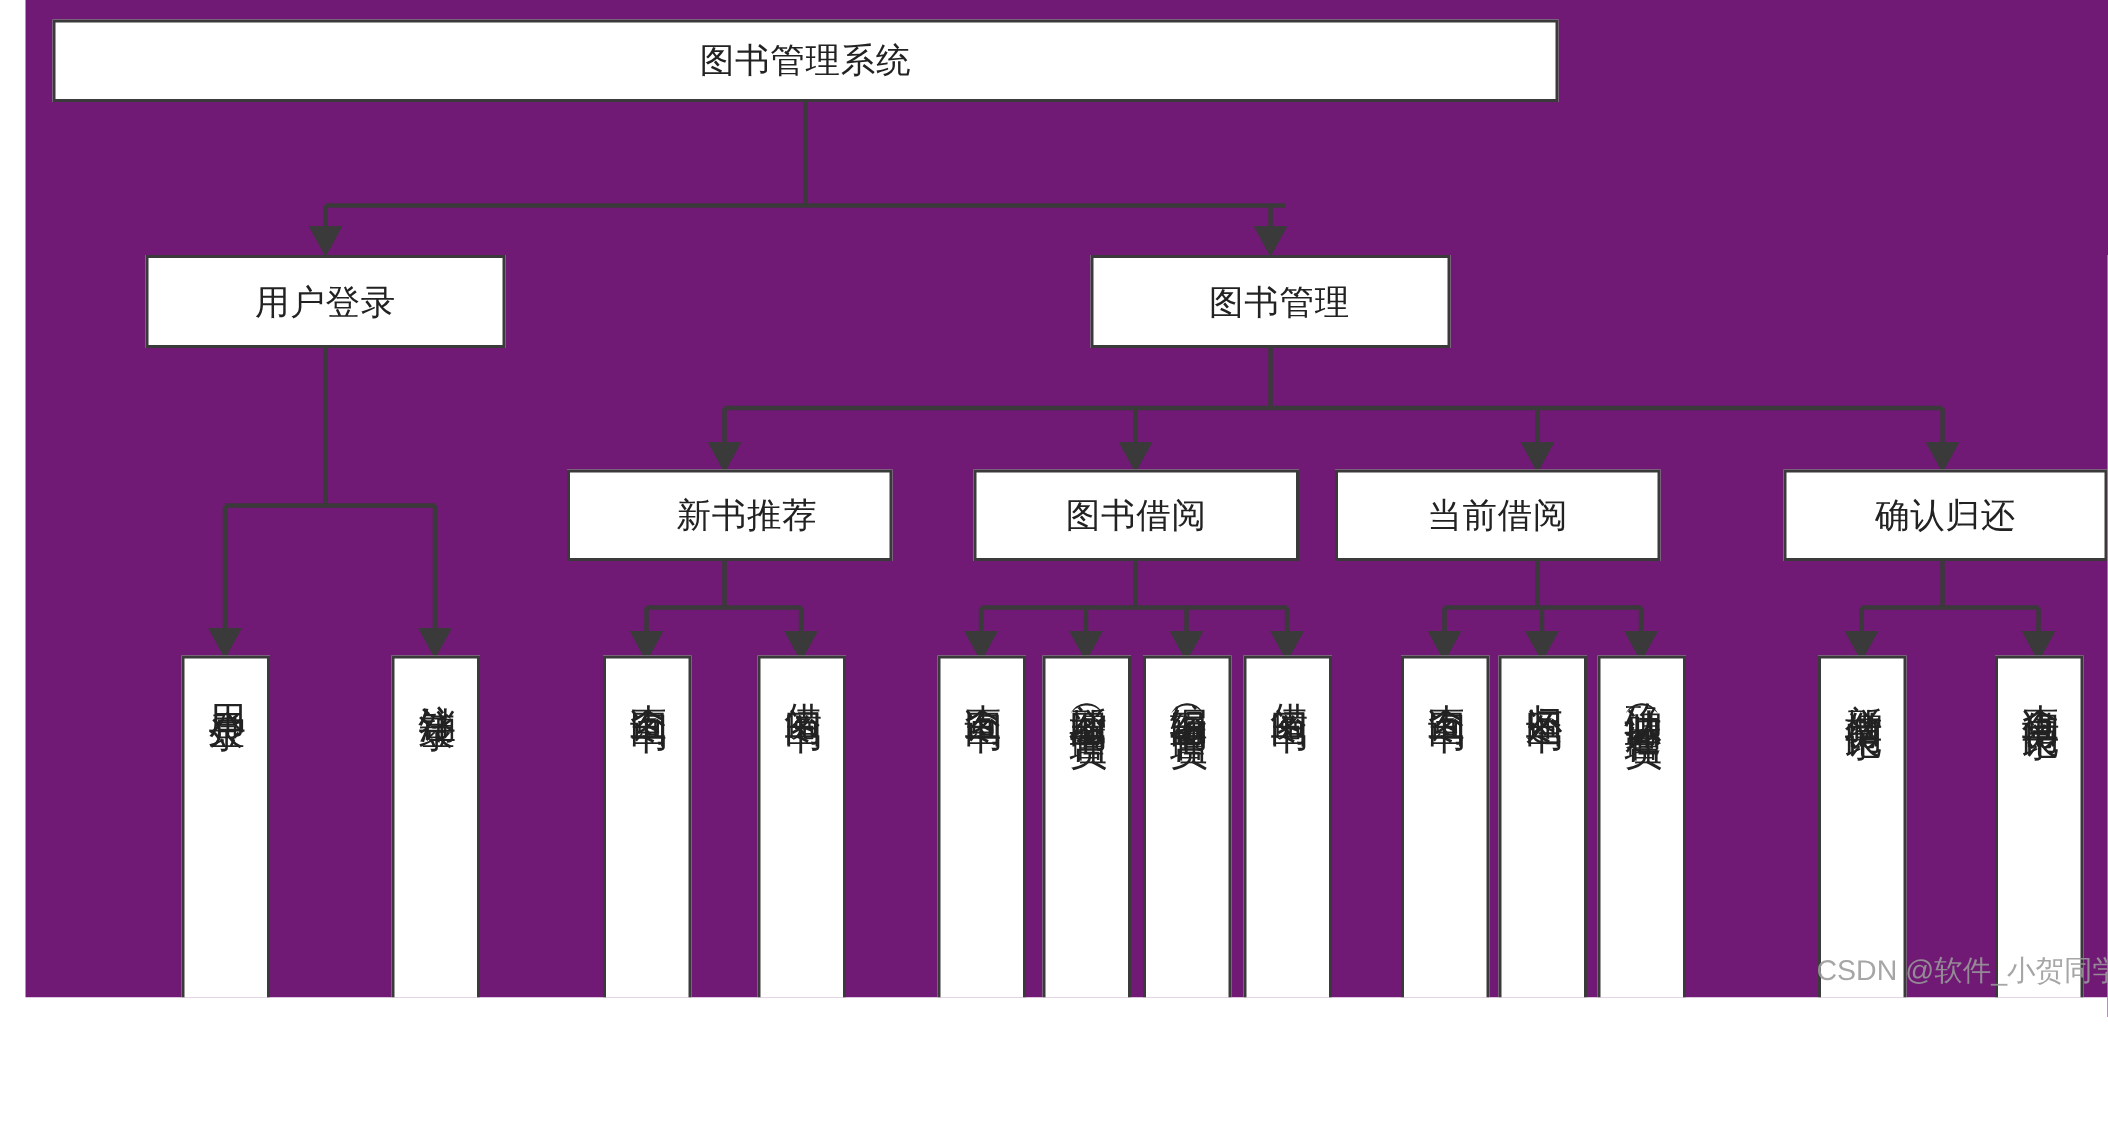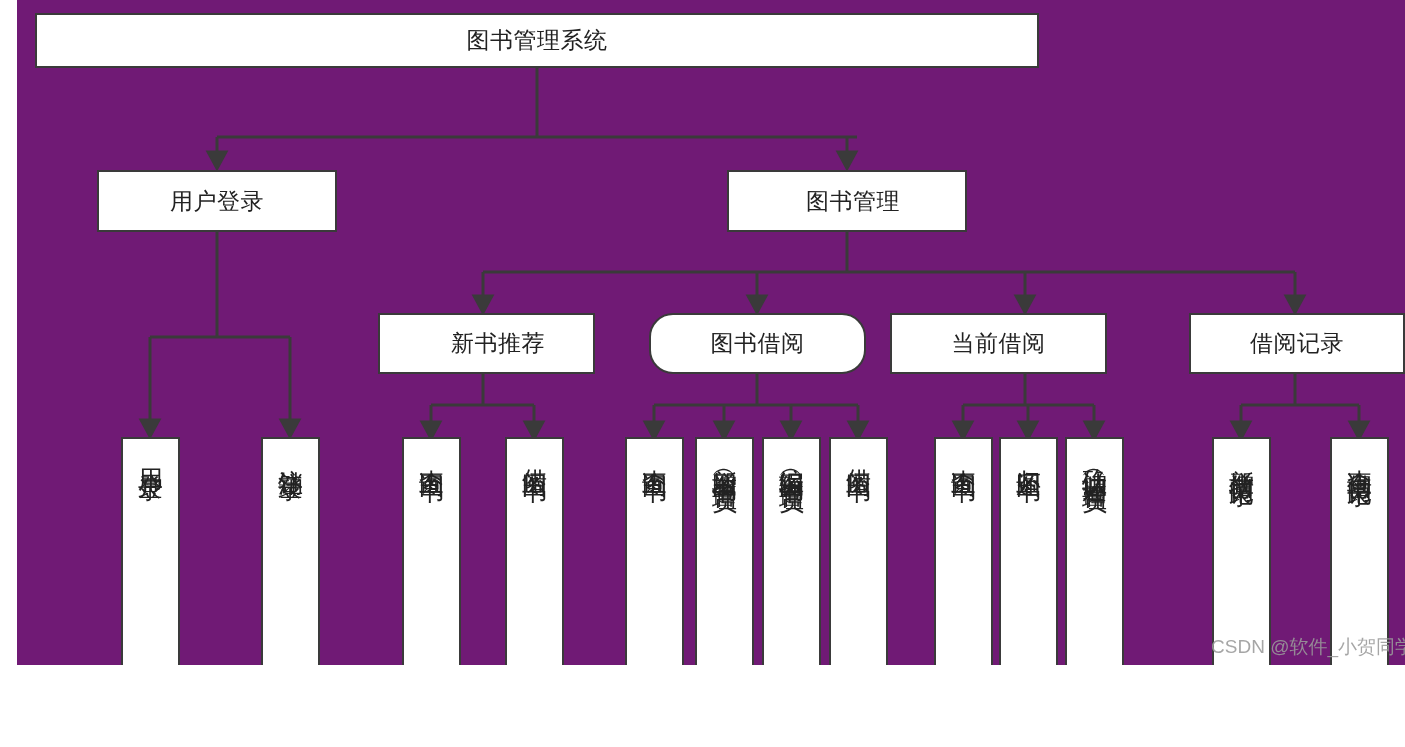--- a/index.html
+++ b/index.html
@@ -129,28 +129,28 @@
   <div class="node horizontal" style="left:80px; top:170px; width:240px; height:62px;">
     <span class="node-label">用户登录</span>
   </div>
   <div class="node horizontal" style="left:710px; top:170px; width:240px; height:62px;padding-left:12px;">
     <span class="node-label">图书管理</span>
   </div>
 
   <div class="node horizontal" style="left:361px; top:313px; width:217px; height:61px;padding-left:23px;">
     <span class="node-label">新书推荐</span>
   </div>
-  <div class="node horizontal" style="left:632px; top:313px; width:217px; height:61px;border-radius:24px;">
+  <div class="node horizontal" style="left:632px; top:313px; width:217px; height:61px;">
     <span class="node-label">图书借阅</span>
   </div>
   <div class="node horizontal" style="left:873px; top:313px; width:217px; height:61px;">
     <span class="node-label">当前借阅</span>
   </div>
   <div class="node horizontal" style="left:1172px; top:313px; width:216px; height:61px;">
-    <span class="node-label">借阅记录</span>
+    <span class="node-label">确认归还</span>
   </div>
 
   <div class="node vertical" style="left:104px; top:437px; width:59px; height:298px;">
     <span class="node-label">用户登录</span>
   </div>
   <div class="node vertical" style="left:244px; top:437px; width:59px; height:298px;">
     <span class="node-label">注销登录</span>
   </div>
 
   <div class="node vertical" style="left:385px; top:437px; width:59px; height:298px;">

